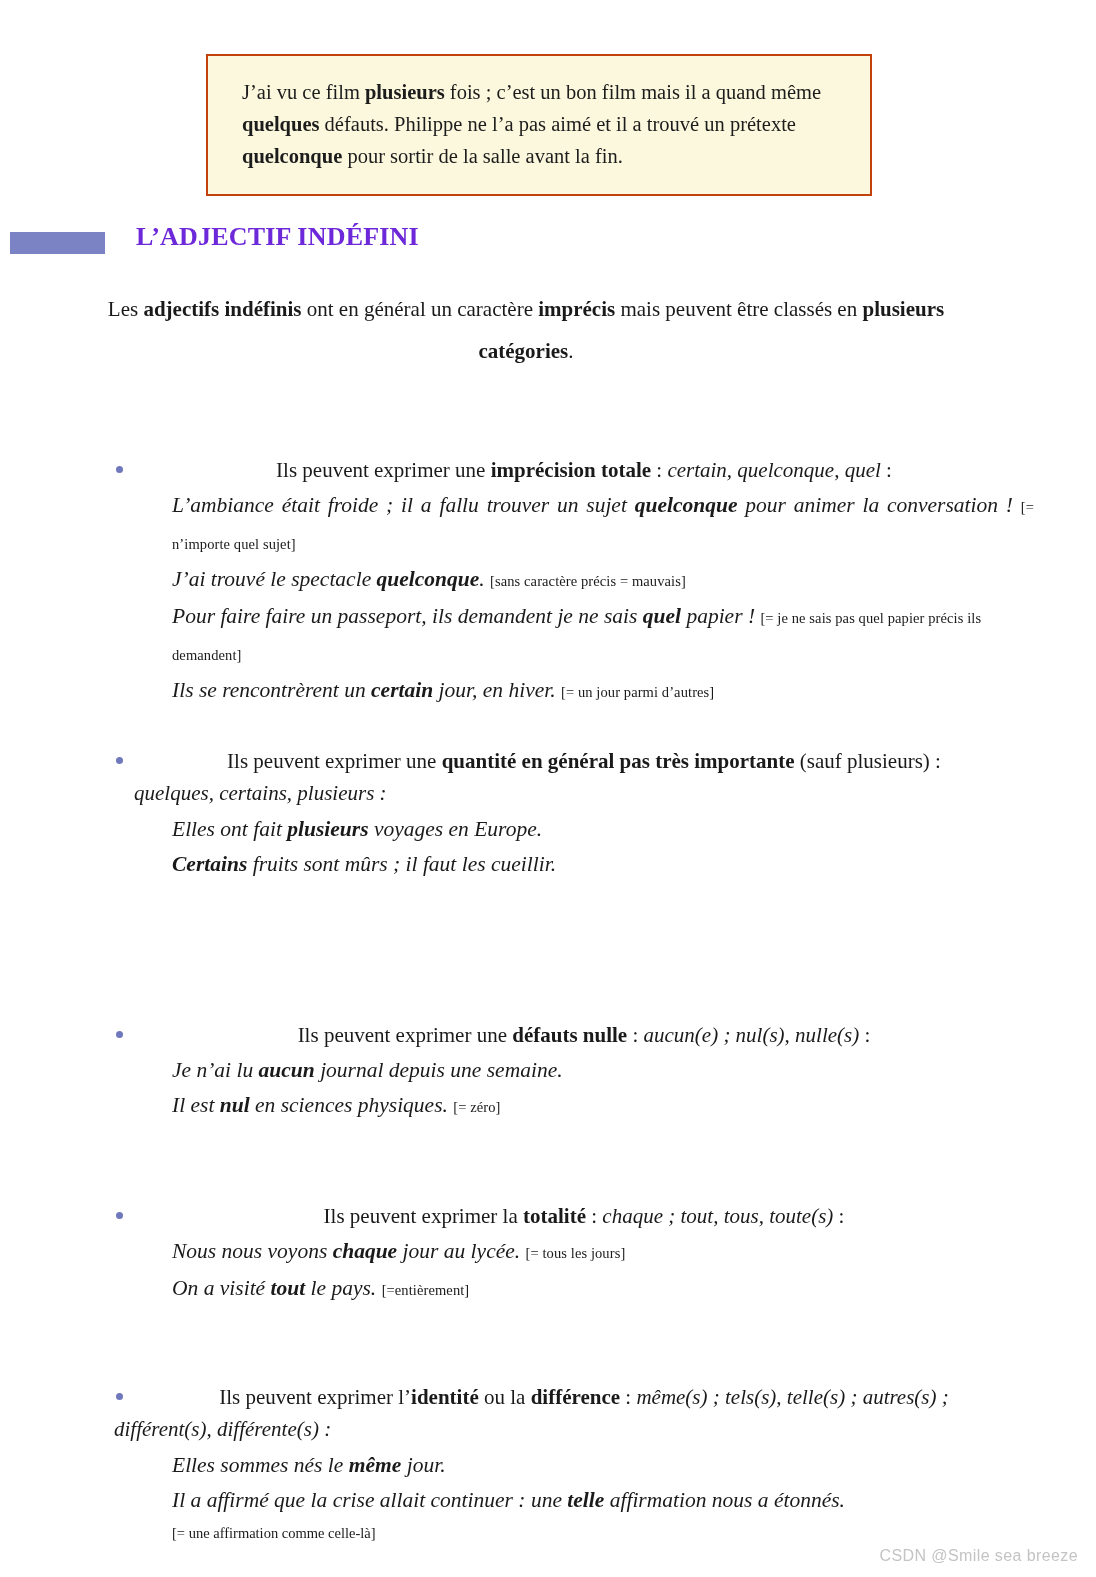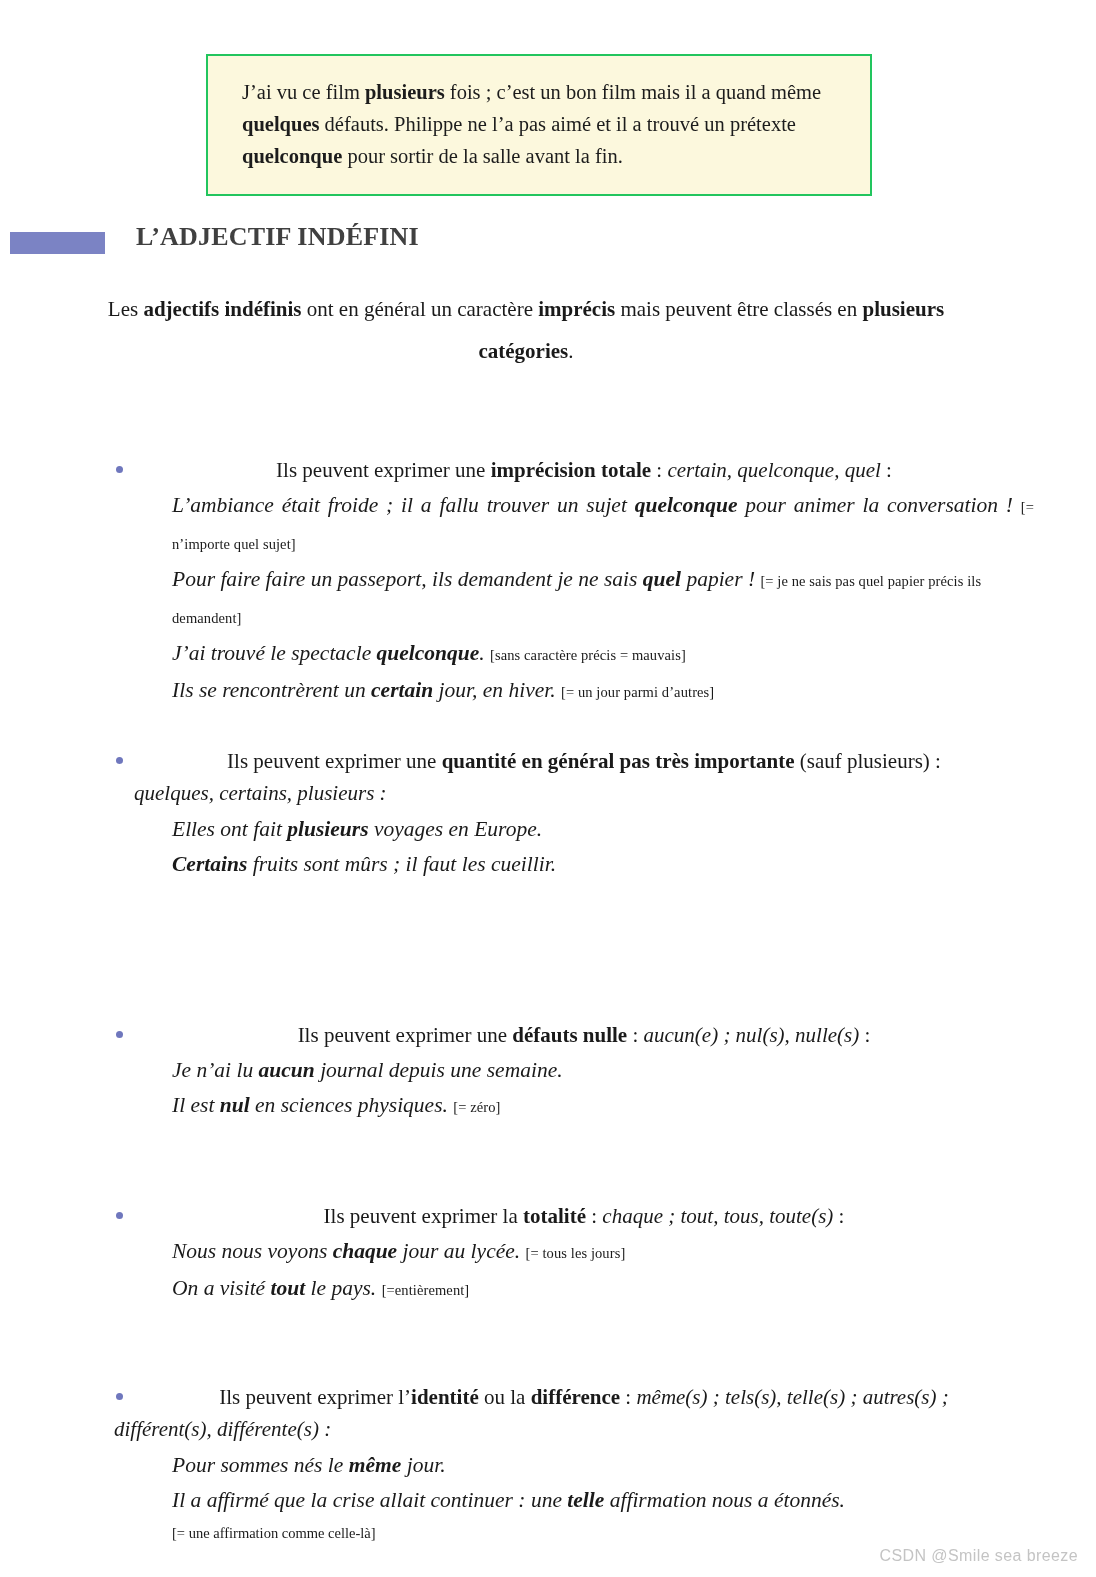--- a/index.html
+++ b/index.html
@@ -17,21 +17,21 @@
   }
 
   
   #intro-box {
     position: absolute;
     left: 206px;
     top: 54px;
     width: 666px;
     box-sizing: border-box;
     background: #fcf8dd;
-    border: 2px solid #22c55e;
+    border: 2px solid #c2410c;
     padding: 20px 34px 22px 34px;
   }
   #intro-box p {
     margin: 0;
     font-size: 20.5px;
     line-height: 32px;
     color: #1c1c1c;
   }
   #intro-box b { font-weight: bold; }
 
@@ -50,21 +50,21 @@
     width: 95px;
     height: 22px;
     background: #7b83c4;
   }
   #heading-title {
     position: absolute;
     left: 136px;
     top: 0px;
     font-size: 26px;
     font-weight: bold;
-    color: #404040;
+    color: #6d28d9;
     letter-spacing: 0.2px;
     white-space: nowrap;
   }
 
   
   #lead {
     position: absolute;
     left: 66px;
     top: 288px;
     width: 920px;
@@ -172,22 +172,22 @@
 <div id="lead">
   Les <b>adjectifs indéfinis</b> ont en général un caractère <b>imprécis</b> mais peuvent être classés en <b>plusieurs catégories</b>.
 </div>
 
 <div class="block" id="block-1">
   <div class="lead-line">
     <span class="dot"></span><span>Ils peuvent exprimer une </span><b>imprécision totale</b><span> : </span><i>certain, quelconque, quel</i><span> :</span>
   </div>
   <div class="examples">
     <div class="ex justify"><span>L’ambiance était froide ; il a fallu trouver un sujet </span><b>quelconque</b><span> pour animer la conversation !</span> <span class="gloss">[= n’importe quel sujet]</span></div>
+    <div class="ex"><span>J’ai trouvé le spectacle </span><b>quelconque</b><span>.</span> <span class="gloss">[sans caractère précis = mauvais]</span></div>
     <div class="ex"><span>Pour faire faire un passeport, ils demandent je ne sais </span><b>quel</b><span> papier !</span> <span class="gloss">[= je ne sais pas  quel papier précis ils demandent]</span></div>
-    <div class="ex"><span>J’ai trouvé le spectacle </span><b>quelconque</b><span>.</span> <span class="gloss">[sans caractère précis = mauvais]</span></div>
     <div class="ex"><span>Ils se rencontrèrent un </span><b>certain</b><span> jour, en hiver.</span> <span class="gloss">[= un jour parmi d’autres]</span></div>
   </div>
 </div>
 
 <div class="block" id="block-2">
   <div class="lead-line">
     <span class="dot"></span><span>Ils peuvent exprimer une </span><b>quantité en général pas très importante</b><span> (sauf plusieurs) :</span>
   </div>
   <div class="sub-list">quelques, certains, plusieurs :</div>
   <div class="examples">
@@ -215,19 +215,19 @@
     <div class="ex"><span>On a visité </span><b>tout</b><span> le pays.</span> <span class="gloss">[=entièrement]</span></div>
   </div>
 </div>
 
 <div class="block" id="block-5">
   <div class="lead-line">
     <span class="dot"></span><span>Ils peuvent exprimer l’</span><b>identité</b><span> ou la </span><b>différence</b><span> : </span><i>même(s) ; tels(s), telle(s) ; autres(s) ;</i>
   </div>
   <div class="sub-list">différent(s), différente(s) :</div>
   <div class="examples">
-    <div class="ex"><span>Pour sommes nés le </span><b>même</b><span> jour.</span></div>
+    <div class="ex"><span>Elles sommes nés le </span><b>même</b><span> jour.</span></div>
     <div class="ex"><span>Il a affirmé que la crise allait continuer : une </span><b>telle</b><span> affirmation nous a étonnés.</span></div>
     <div class="gloss-line">[= une affirmation comme celle-là]</div>
   </div>
 </div>
 
 <div id="watermark">CSDN @Smile sea breeze</div>
 
 </body></html>

